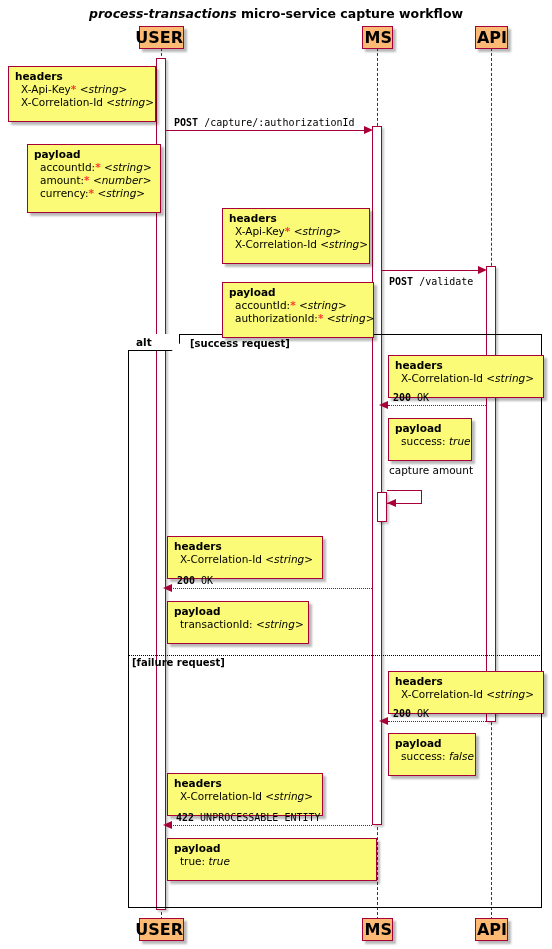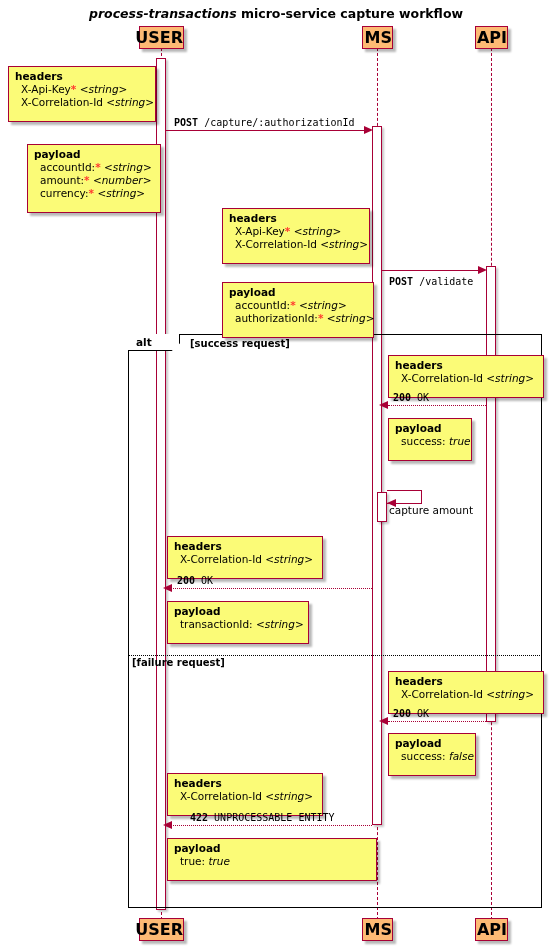--- a/index.html
+++ b/index.html
@@ -181,21 +181,21 @@
     <span class="b">200</span> <span>OK</span>
   </div>
   <div class="arrow-line dotted" style="left:388px;top:405px;width:98px;"></div>
   <div class="arrow-head left" style="left:379px;top:401px;"></div>
 
   <div class="note" style="left:388px;top:418px;width:84px;">
     <span class="nt">payload</span>
     <span class="nl"><span>success:</span> <span class="v">true</span></span>
   </div>
 
-  <div class="msg" style="left:389px;top:504px;">
+  <div class="msg" style="left:389px;top:464px;">
     <span>capture amount</span>
   </div>
   <div class="self-box" style="left:387px;top:490px;width:35px;height:14px;"></div>
   <div class="arrow-head left" style="left:387px;top:499px;"></div>
 
   <div class="note" style="left:167px;top:536px;width:156px;">
     <span class="nt">headers</span>
     <span class="nl"><span>X-Correlation-Id</span> <span class="v">&lt;string&gt;</span></span>
   </div>
   <div class="msg mono" style="left:177px;top:575px;">
@@ -221,21 +221,21 @@
 
   <div class="note" style="left:388px;top:733px;width:88px;">
     <span class="nt">payload</span>
     <span class="nl"><span>success:</span> <span class="v">false</span></span>
   </div>
 
   <div class="note" style="left:167px;top:773px;width:156px;">
     <span class="nt">headers</span>
     <span class="nl"><span>X-Correlation-Id</span> <span class="v">&lt;string&gt;</span></span>
   </div>
-  <div class="msg mono" style="left:190px;top:812px;">
+  <div class="msg mono" style="left:176px;top:812px;">
     <span class="b">422</span> <span>UNPROCESSABLE ENTITY</span>
   </div>
   <div class="arrow-line dotted" style="left:170px;top:825px;width:202px;"></div>
   <div class="arrow-head left" style="left:163px;top:821px;"></div>
 
   <div class="note" style="left:167px;top:838px;width:210px;">
     <span class="nt">payload</span>
     <span class="nl"><span>true:</span> <span class="v">true</span></span>
   </div>
 

